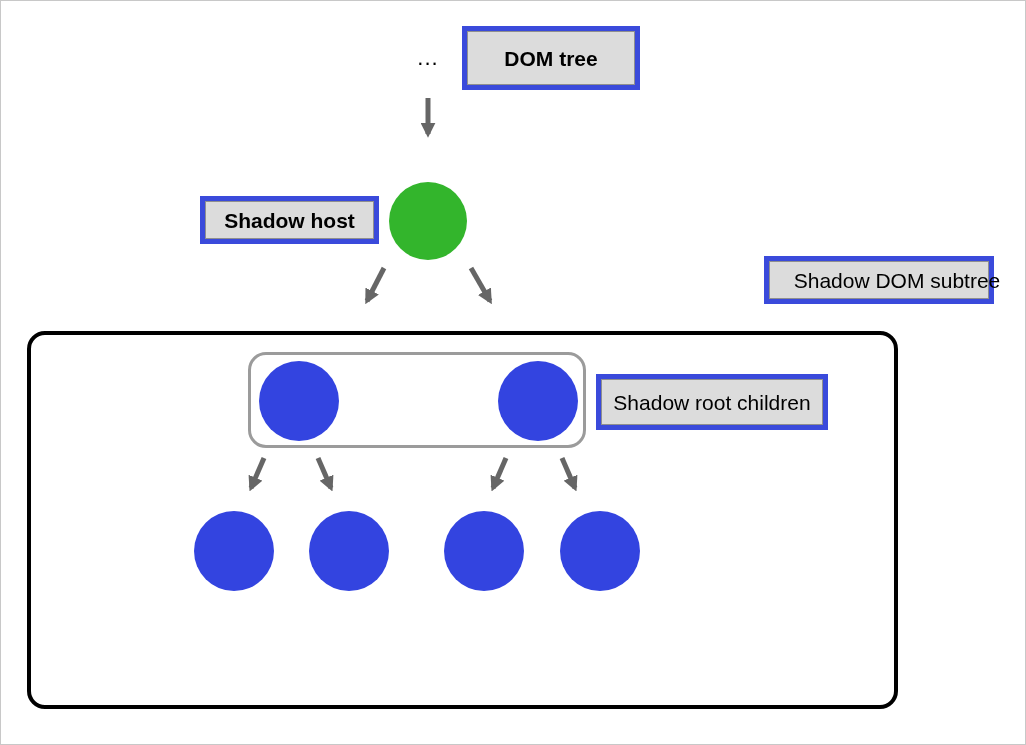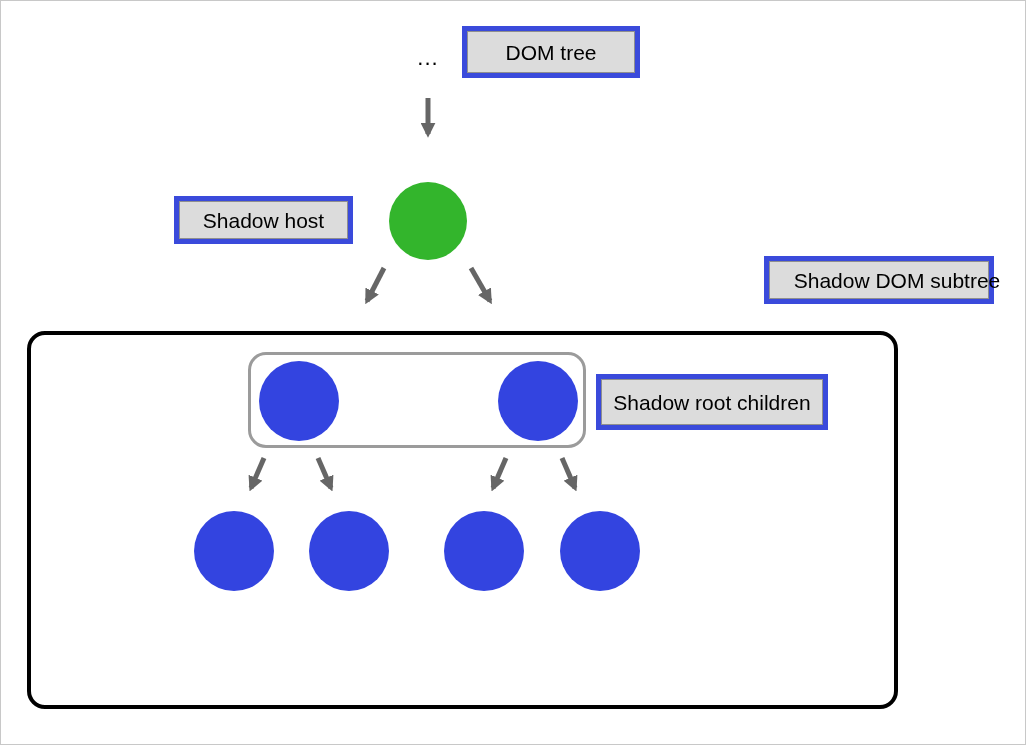--- a/index.html
+++ b/index.html
@@ -40,22 +40,22 @@
     justify-content: center;
     background: var(--label-box-bg, #dcdcdc);
     border: 5px solid var(--label-box-border, #3a4adb);
     box-shadow: inset 0 0 0 1px #8f8f8f;
     box-sizing: border-box;
     font-size: 21px;
     line-height: 1;
     color: #000000;
     white-space: nowrap;
   }
-  .label-dom-tree        { left: 461px; top: 25px;  width: 178px; height: 52px; }
-  .label-shadow-host     { left: 173px; top: 195px; width: 179px; height: 48px; }
+  .label-dom-tree        { left: 461px; top: 25px;  width: 178px; height: 64px; font-weight: bold; }
+  .label-shadow-host     { left: 199px; top: 195px; width: 179px; height: 48px; font-weight: bold; }
   .label-subtree         { left: 763px; top: 255px; width: 230px; height: 48px; padding-left: 36px; }
   .label-root-children   { left: 595px; top: 373px; width: 232px; height: 56px; }
 
   .ellipsis {
     position: absolute;
     left: 402px;
     top: 44px;
     width: 50px;
     text-align: center;
     font-size: 22px;

